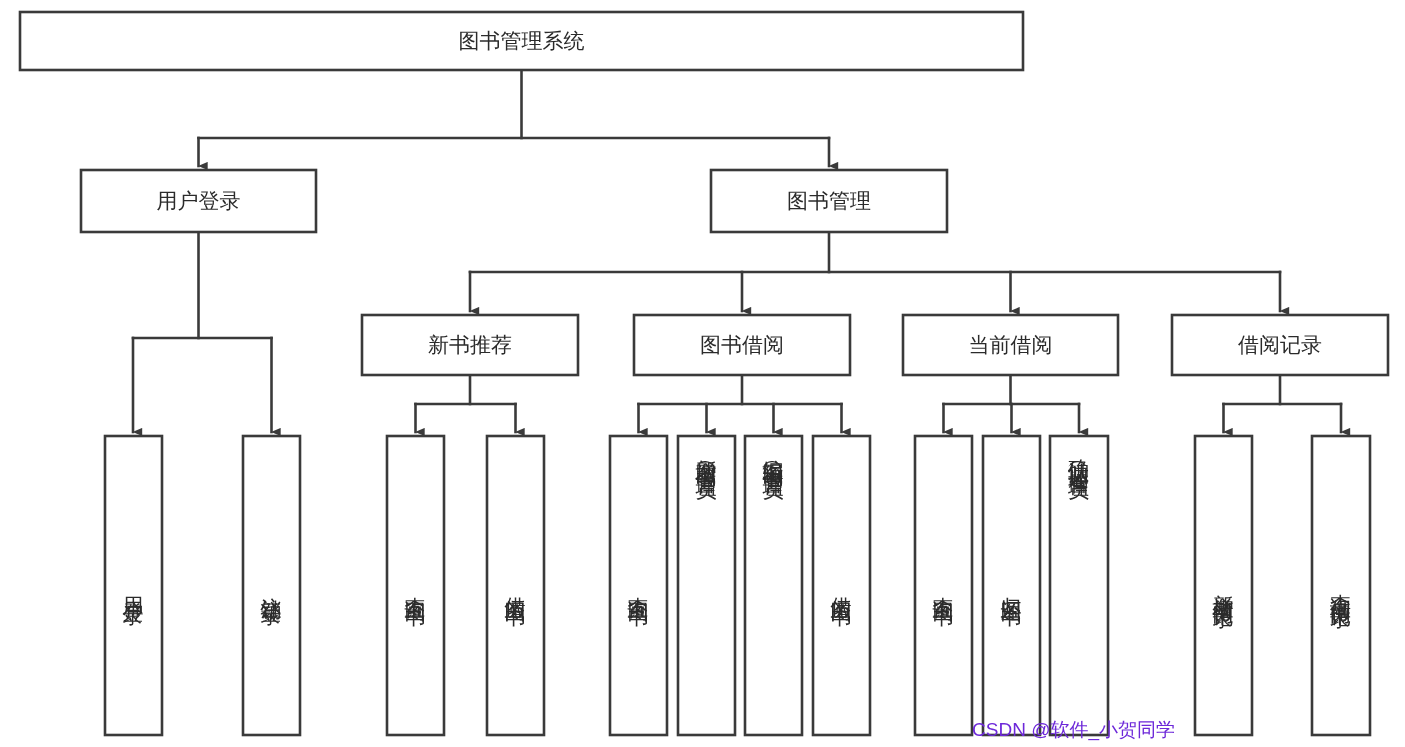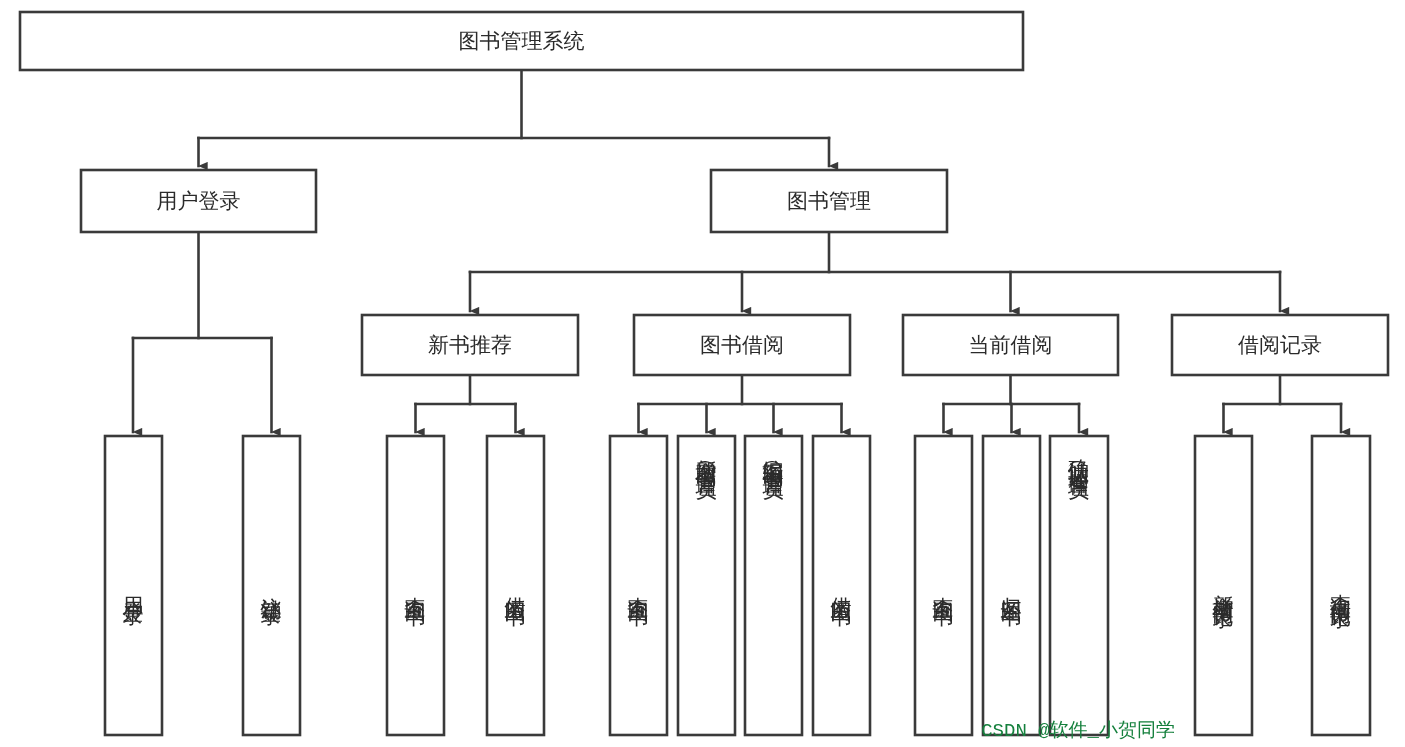--- a/index.html
+++ b/index.html
@@ -59,23 +59,23 @@
     font-size: 21px;
     line-height: 1.0;
     color: #2b2b2b;
     letter-spacing: 3px;
     white-space: nowrap;
   }
   .watermark {
     position: absolute;
     right: 8px;
     bottom: 4px;
-    font-family: Liberation Mono, monospace;
+    font-family: Liberation Sans, sans-serif;
     font-size: 19px;
-    color: #15803d;
+    color: #6d28d9;
     white-space: nowrap;
     user-select: none;
   }
 </style>
 </head>
 <body>
 
 <div id="diagram-root">
 
   <svg class="diagram" viewBox="0 0 1405 747">

